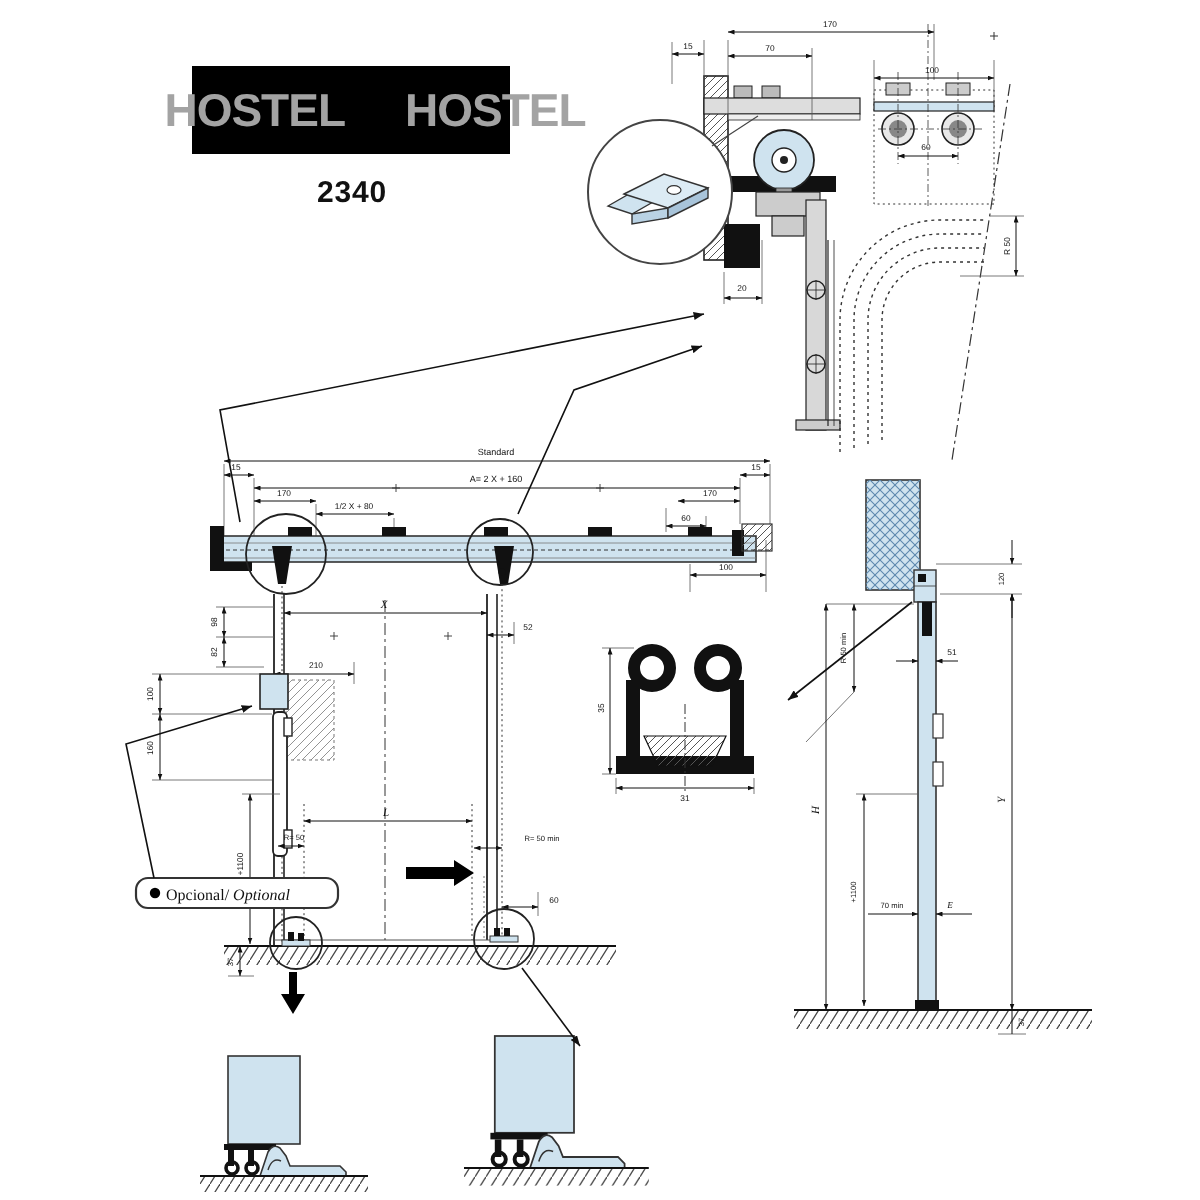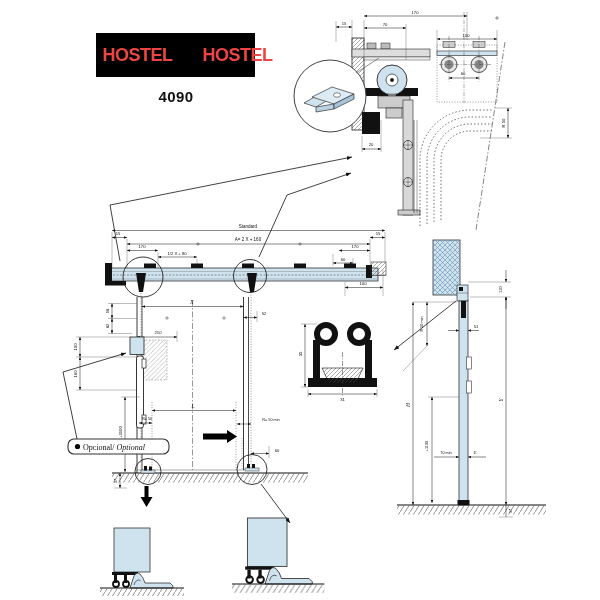--- a/index.html
+++ b/index.html
@@ -1,20 +1,20 @@
 <!DOCTYPE html>
 <html><head>
 <meta charset="utf-8">
 <style>
   html,body{margin:0;padding:0;background:#fff;}
   .sheet{position:relative;width:600px;height:600px;background:#fff;overflow:hidden;
          font-family:"Liberation Sans",sans-serif;}
   .logo{position:absolute;left:96px;top:33px;width:159px;height:44px;background:#000;
         display:flex;align-items:center;justify-content:center;gap:3px;}
-  .logo span{color:#ef4444;font-weight:bold;font-size:18px;letter-spacing:-0.5px;padding-left:24px;}
+  .logo span{color:#a3a3a3;font-weight:bold;font-size:23px;letter-spacing:-0.5px;padding-left:24px;}
   .title{position:absolute;left:96px;top:88px;width:160px;text-align:center;
          font-weight:bold;font-size:15px;color:#111;line-height:17px;letter-spacing:.4px;}
   svg text{fill:#111;}
   .dt{font:4.2px "Liberation Sans",sans-serif;}
   .sm{font:3.8px "Liberation Sans",sans-serif;}
   .fm{font:4.5px "Liberation Sans",sans-serif;}
   .it{font:italic 5.5px "Liberation Serif",serif;}
   .its{font:italic 4.5px "Liberation Serif",serif;}
   .opt{font:8px "Liberation Serif",serif;}
   .dim{stroke:#111;stroke-width:.5;}
@@ -30,21 +30,21 @@
     <span>HOSTEL</span>
     <svg width="28" height="28" viewBox="0 0 32 32">
       <polygon points="2,16 9,4 23,4 30,16 23,28 9,28" fill="#000" stroke="#fff" stroke-width="2.6"></polygon>
       <line x1="10.5" y1="10.5" x2="21.5" y2="21.5" stroke="#fff" stroke-width="3" stroke-linecap="round"></line>
       <line x1="21.5" y1="10.5" x2="10.5" y2="21.5" stroke="#fff" stroke-width="3" stroke-linecap="round"></line>
     </svg>
     <span>HOSTEL</span>
   </div>
 
   <div class="title">
-    <div>4090</div>
+    <div>2340</div>
   </div>
 
   <svg width="600" height="600" viewBox="0 0 600 600" style="position:absolute;left:0;top:0">
     <defs>
       <marker id="ar" markerWidth="7" markerHeight="5" refX="6.5" refY="2.5" orient="auto-start-reverse">
         <path d="M0,0 L6.5,2.5 L0,5 Z" fill="#111"></path>
       </marker>
       <pattern id="fh" width="5" height="8" patternUnits="userSpaceOnUse">
         <line x1="0" y1="8" x2="5" y2="0" stroke="#444" stroke-width="0.6"></line>
       </pattern>

